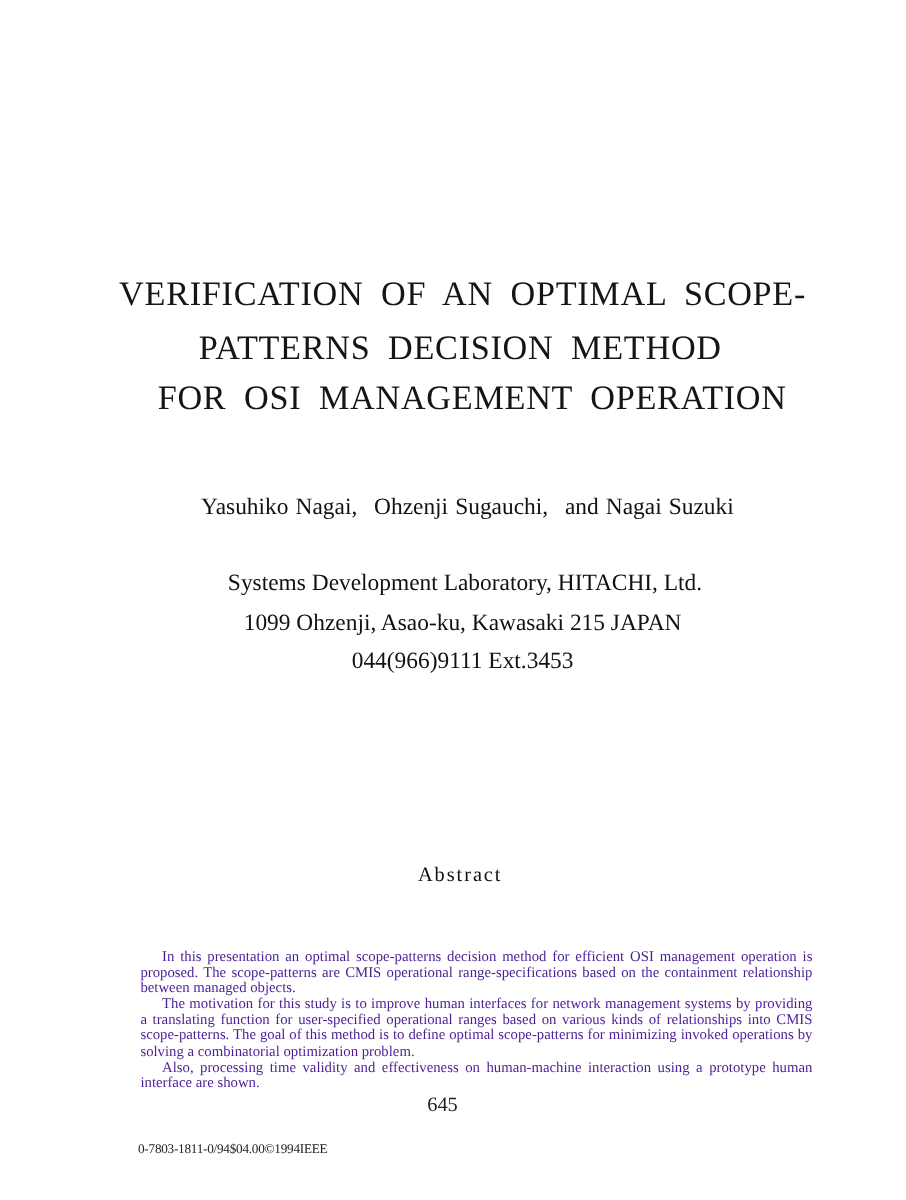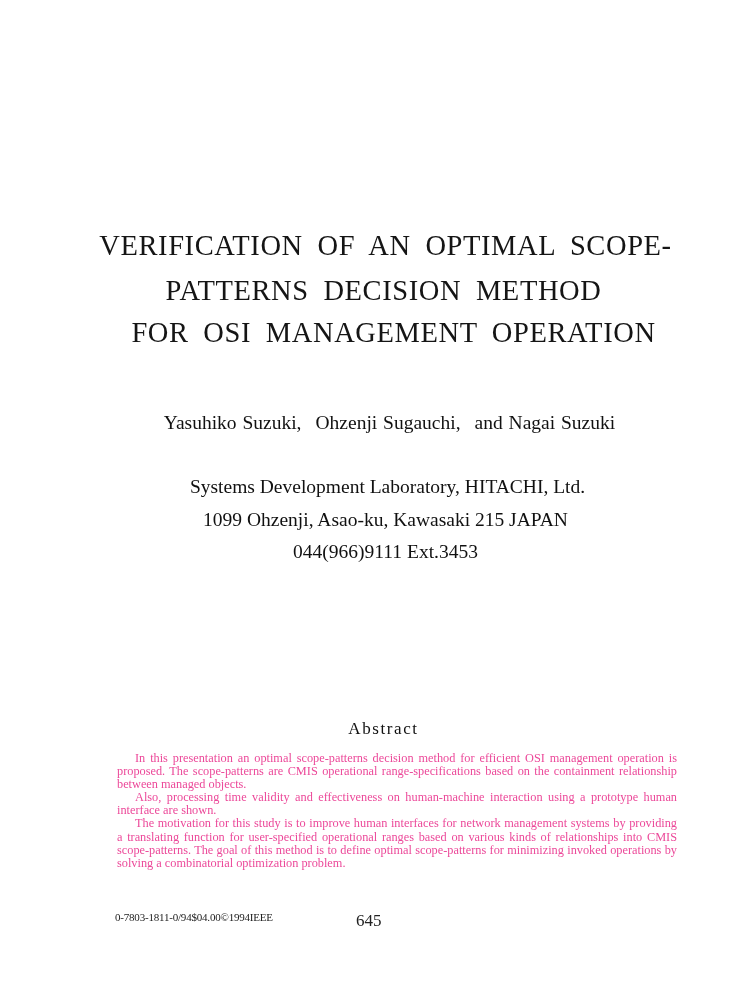--- a/index.html
+++ b/index.html
@@ -61,37 +61,37 @@
       left: 0;
       width: 755px;
       text-align: center;
       font-size: 17px;
       letter-spacing: 1.6px;
       left: 6px;
     }
 
     .abstract-body {
       position: absolute;
-      top: 752px;
+      top: 791px;
       left: 117px;
       width: 560px;
       font-size: 12.3px;
       line-height: 13.1px;
-      color: #ec4899;
+      color: #4c1d95;
     }
     .abstract-body p {
       margin: 0;
       text-indent: 18px;
       text-align: justify;
       text-align-last: left;
     }
 
     .footer-code {
       position: absolute;
-      top: 911px;
+      top: 952px;
       left: 115px;
       font-size: 11px;
       color: #222222;
       letter-spacing: -0.2px;
     }
     .page-number {
       position: absolute;
       top: 911px;
       left: 356px;
       font-size: 17px;
@@ -100,29 +100,29 @@
     }
   </style>
 </head>
 <body>
 
 <div class="title t1">VERIFICATION OF AN OPTIMAL SCOPE-</div>
 <div class="title t2">PATTERNS DECISION METHOD</div>
 <div class="title t3">FOR OSI MANAGEMENT OPERATION</div>
 
 <div class="authors">
-  <span>Yasuhiko Suzuki,</span><span class="sep"></span><span>Ohzenji Sugauchi,</span><span class="sep"></span><span>and Nagai Suzuki</span>
+  <span>Yasuhiko Nagai,</span><span class="sep"></span><span>Ohzenji Sugauchi,</span><span class="sep"></span><span>and Nagai Suzuki</span>
 </div>
 
 <div class="affil a1">Systems Development Laboratory, HITACHI, Ltd.</div>
 <div class="affil a2">1099 Ohzenji, Asao-ku, Kawasaki 215 JAPAN</div>
 <div class="affil a3">044(966)9111 Ext.3453</div>
 
 <div class="abstract-heading">Abstract</div>
 
 <div class="abstract-body">
   <p>In this presentation an optimal scope-patterns decision method for efficient OSI management operation is proposed. The scope-patterns are CMIS operational range-specifications based on the containment relationship between managed objects.</p>
+  <p>The motivation for this study is to improve human interfaces for network management systems by providing a translating function for user-specified operational ranges based on various kinds of relationships into CMIS scope-patterns. The goal of this method is to define optimal scope-patterns for minimizing invoked operations by solving a combinatorial optimization problem.</p>
   <p>Also, processing time validity and effectiveness on human-machine interaction using a prototype human interface are shown.</p>
-  <p>The motivation for this study is to improve human interfaces for network management systems by providing a translating function for user-specified operational ranges based on various kinds of relationships into CMIS scope-patterns. The goal of this method is to define optimal scope-patterns for minimizing invoked operations by solving a combinatorial optimization problem.</p>
 </div>
 
 <div class="footer-code">0-7803-1811-0/94$04.00©1994IEEE</div>
 <div class="page-number">645</div>
 
 </body></html>

